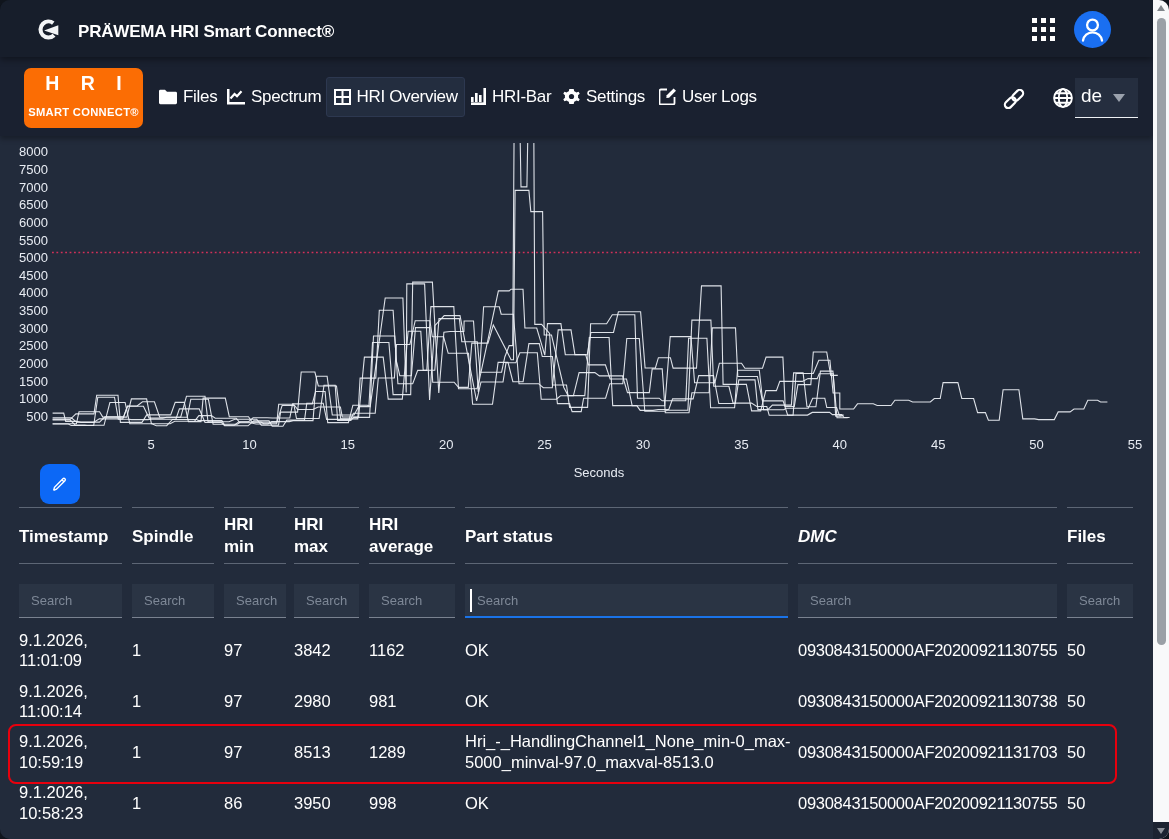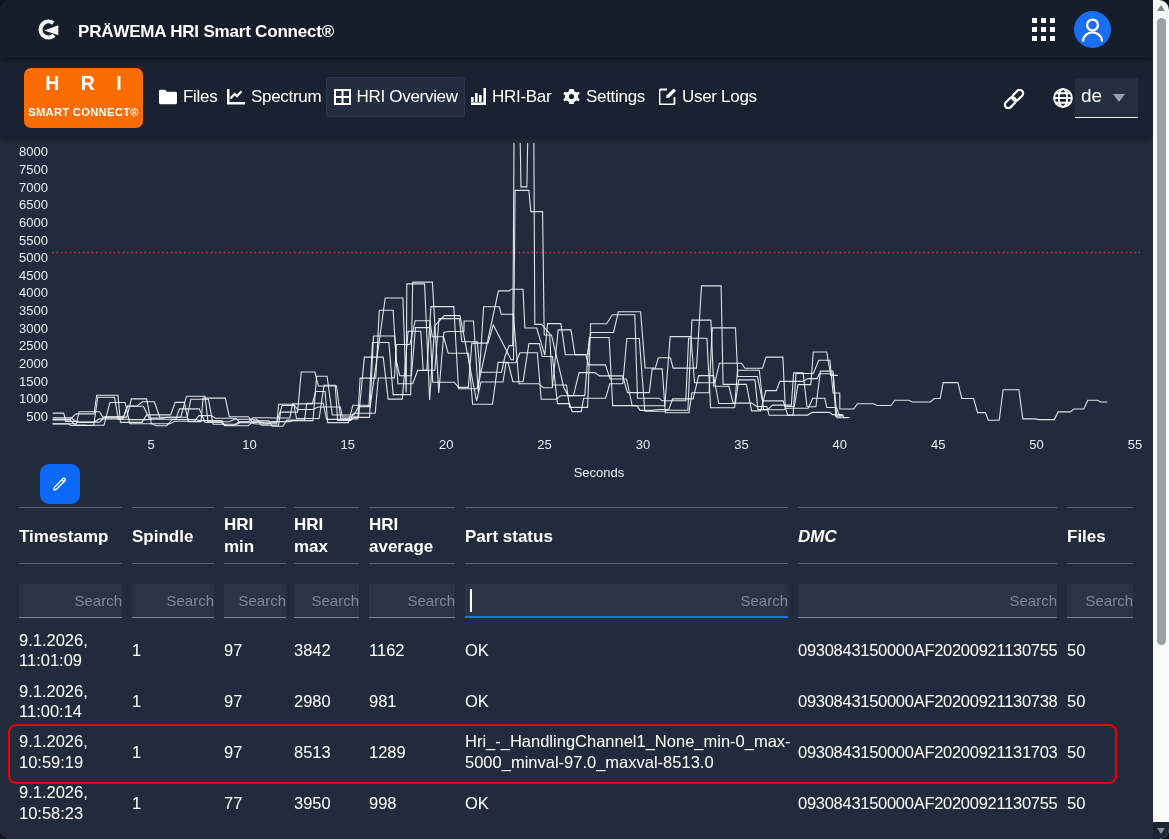--- a/index.html
+++ b/index.html
@@ -20,21 +20,21 @@
 .nav { position:absolute; top:0; height:79px; display:flex; align-items:center; font-size:17px; letter-spacing:-0.3px; white-space:nowrap; }
 .nav .ico { margin-right:6px; display:inline-flex; }
 .tab { display:flex; align-items:center; padding:0 6.5px; height:40px; top:19.5px; }
 .tab.active { background:#232d3f; border:1px solid #2d3850; border-radius:3px; }
 
 #editbtn { position:absolute; left:40px; top:328px; width:40px; height:40px; background:#0c68f6; border-radius:9px; }
 
 #tbl { position:absolute; left:0; top:0; width:1153px; }
 .hline { position:absolute; height:1px; background:#5d6675; }
 .th { position:absolute; font-size:17px; font-weight:bold; line-height:21.5px; }
-.srch { position:absolute; top:448px; height:34px; background:#2a3444; border:none; border-bottom:1px solid #7a8290; color:#0ea5e9; font-family:"Liberation Sans",sans-serif; font-size:15px; padding:0 0 0 12px; outline:none;text-align:right; }
+.srch { position:absolute; top:448px; height:34px; background:#2a3444; border:none; border-bottom:1px solid #7a8290; color:#0ea5e9; font-family:"Liberation Sans",sans-serif; font-size:13px; padding:0 0 0 12px; outline:none; }
 .srch::placeholder { color:#7e8897; opacity:1; }
 .cell { position:absolute; font-size:16.5px; line-height:20.6px; }
 #redbox { position:absolute; left:8px; top:588px; width:1109px; height:60px; border:2px solid #e8000d; border-radius:8px; }
 
 #sbar { position:absolute; right:0; top:0; width:16px; height:839px; background:#f8f9fa; z-index:9; }
 #sthumb { position:absolute; right:3.5px; top:18px; width:9px; height:627px; background:#9aa0a6; border-radius:5px; }
 #sbar .up { position:absolute; top:5px; left:4px; width:0; height:0; border-left:4.5px solid transparent; border-right:4.5px solid transparent; border-bottom:6px solid #80868b; }
 #sbot { position:absolute; right:0; top:822px; width:16px; height:17px; background:#1c2331; z-index:10; }
 #sbot .dn { position:absolute; top:6px; left:4px; width:0; height:0; border-left:4.5px solid transparent; border-right:4.5px solid transparent; border-top:6px solid #8b9098; }
 </style>
@@ -190,21 +190,21 @@
       <div class="cell" style="left:19px;top:595.4px;">9.1.2026,<br>10:59:19</div>
       <div class="cell" style="left:132px;top:605.7px;">1</div>
       <div class="cell" style="left:224px;top:605.7px;">97</div>
       <div class="cell" style="left:294px;top:605.7px;">8513</div>
       <div class="cell" style="left:369px;top:605.7px;">1289</div>
       <div class="cell" style="left:465px;top:595.4px;">Hri_-_HandlingChannel1_None_min-0_max-<br>5000_minval-97.0_maxval-8513.0</div>
       <div class="cell" style="left:798px;top:605.7px;white-space:nowrap;letter-spacing:-0.28px;">0930843150000AF20200921131703</div>
       <div class="cell" style="left:1067px;top:605.7px;">50</div>
       <div class="cell" style="left:19px;top:646.4px;">9.1.2026,<br>10:58:23</div>
       <div class="cell" style="left:132px;top:656.7px;">1</div>
-      <div class="cell" style="left:224px;top:656.7px;">77</div>
+      <div class="cell" style="left:224px;top:656.7px;">86</div>
       <div class="cell" style="left:294px;top:656.7px;">3950</div>
       <div class="cell" style="left:369px;top:656.7px;">998</div>
       <div class="cell" style="left:465px;top:656.7px;">OK</div>
       <div class="cell" style="left:798px;top:656.7px;white-space:nowrap;letter-spacing:-0.28px;">0930843150000AF20200921130755</div>
       <div class="cell" style="left:1067px;top:656.7px;">50</div>
     </div>
     <div style="position:absolute;left:470px;top:453px;width:1.5px;height:23px;background:#fff;"></div>
     <div id="redbox"></div>
   </div>
   <svg width="1153" height="480" viewBox="0 0 1153 480" style="position:absolute;left:0;top:136px;">

